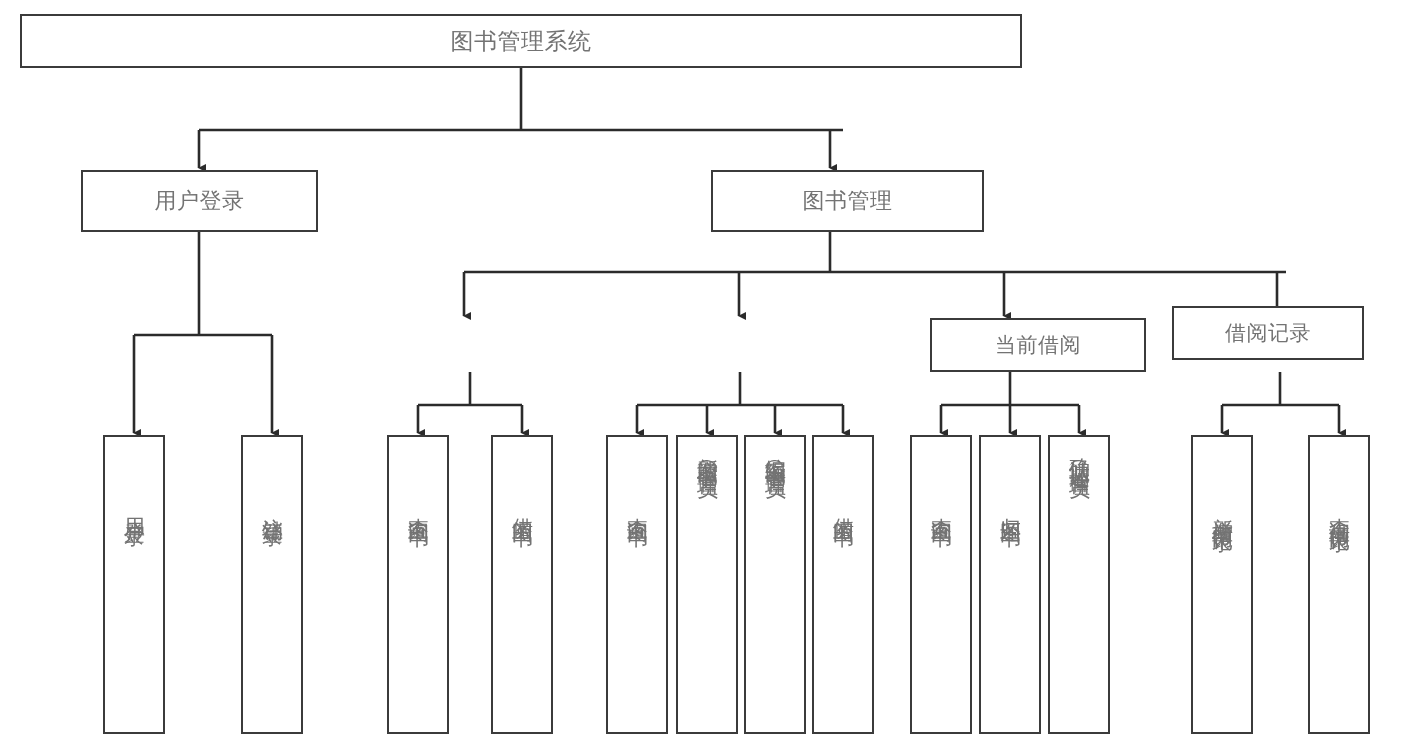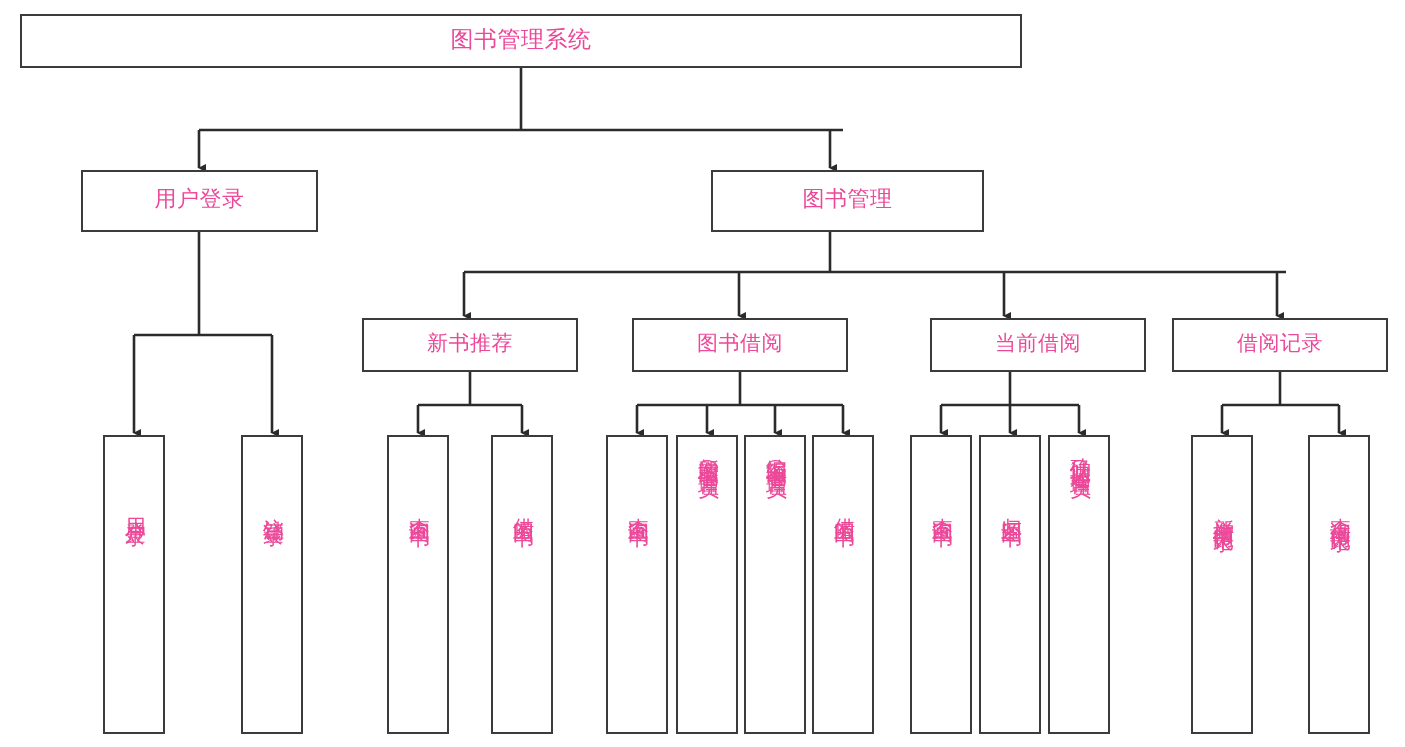--- a/index.html
+++ b/index.html
@@ -34,22 +34,21 @@
     display: flex;
     align-items: center;
     justify-content: center;
     color: #3c3c3c;
   }
   .node .label {
     display: block;
     line-height: 1.08;
     letter-spacing: 0.5px;
     white-space: pre;
-    color: #ec4899;
-    font-family: Liberation Mono, monospace;
+    color: #737373;
   }
   .node-root .label {
     font-size: 23px;
   }
   .node-l2 .label {
     font-size: 22px;
   }
   .node-l3 .label {
     font-size: 21px;
   }
@@ -136,30 +135,24 @@
     <span class="label">图书管理系统</span>
   </div>
 
   <div class="node node-l2" style="left:81px; top:170px; width:237px; height:62px;">
     <span class="label">用户登录</span>
   </div>
   <div class="node node-l2" style="left:711px; top:170px; width:273px; height:62px;">
     <span class="label">图书管理</span>
   </div>
 
-  <div class="node node-l3" style="left:362px; top:318px; width:216px; height:54px;">
-    <span class="label">新书推荐</span>
-  </div>
-  <div class="node node-l3" style="left:632px; top:318px; width:216px; height:54px;">
-    <span class="label">图书借阅</span>
-  </div>
   <div class="node node-l3" style="left:930px; top:318px; width:216px; height:54px;">
     <span class="label">当前借阅</span>
   </div>
-  <div class="node node-l3" style="left:1172px; top:318px; width:216px; height:54px;">
+  <div class="node node-l3" style="left:1172px; top:306px; width:192px; height:54px;">
     <span class="label">借阅记录</span>
   </div>
 
   <div class="node node-leaf lean-mid" style="left:103px; top:435px; width:62px; height:299px;">
     <span class="label">用户登录</span>
   </div>
   <div class="node node-leaf lean-mid" style="left:241px; top:435px; width:62px; height:299px;">
     <span class="label">注销登录</span>
   </div>
 

